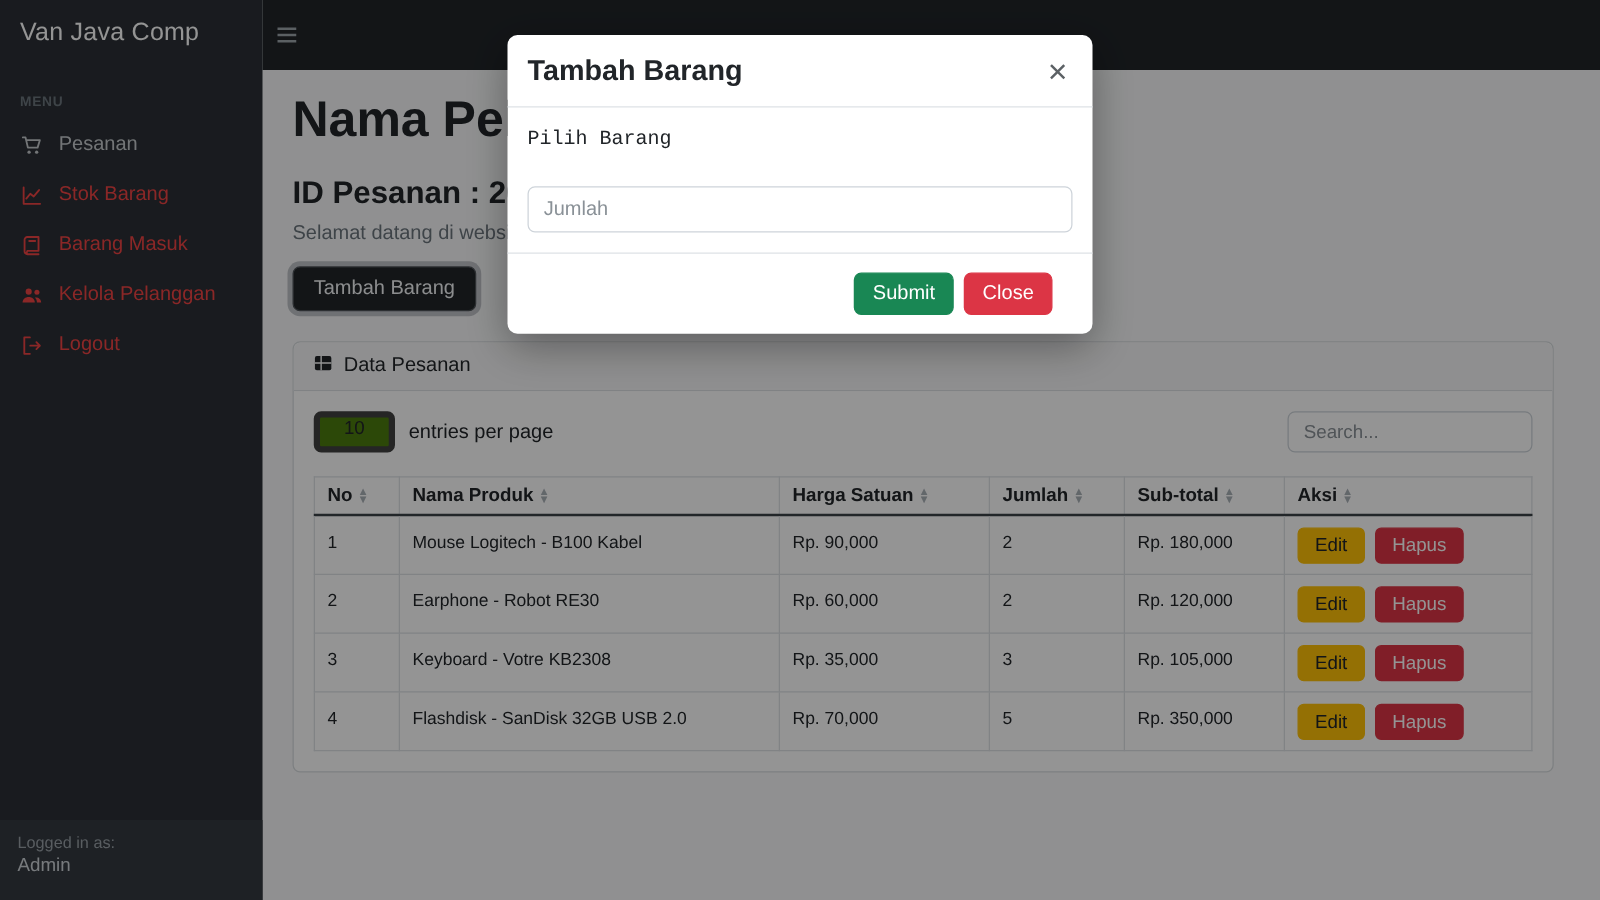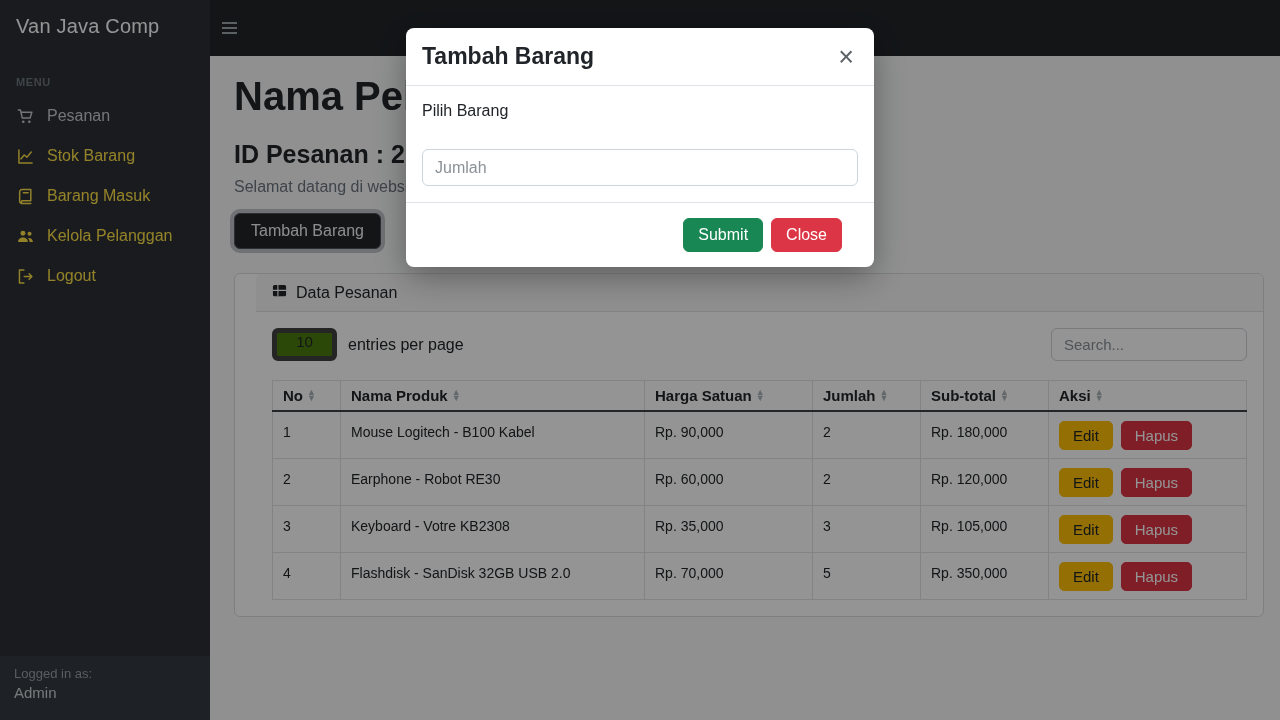--- a/index.html
+++ b/index.html
@@ -5,21 +5,21 @@
   * { margin:0; padding:0; box-sizing:border-box; }
   html,body { width:1280px; height:720px; overflow:hidden; }
   body { font-family:"Liberation Sans", sans-serif; background:#f8f9fa; position:relative; }
 
   .app { display:flex; width:1192px; height:720px; }
 
   
   .sidebar { width:210px; min-width:210px; background:#2b3036; color:#adb5bd; position:relative; }
   .brand { color:#ffffff; font-size:20px; font-weight:500; padding:15px 16px 10px; letter-spacing:.2px; }
   .menu-label { font-size:11px; font-weight:700; color:#6c757d; letter-spacing:.6px; padding:28px 16px 8px; }
-  .menu-item { display:flex; align-items:center; gap:13px; padding:11px 16px; font-size:16px; color:#fde047; text-decoration:none; cursor:pointer; }
+  .menu-item { display:flex; align-items:center; gap:13px; padding:11px 16px; font-size:16px; color:#ef4444; text-decoration:none; cursor:pointer; }
   .menu-item.active { color:#c6cacd; }
   .menu-item .mi { width:18px; height:18px; display:inline-flex; align-items:center; justify-content:center; flex:none; }
   .mi svg { width:17px; height:17px; }
   .sidebar-footer { position:absolute; left:0; bottom:0; width:100%; height:64px; background:#343a40; padding:10px 14px; }
   .sf-label { font-size:13px; color:#99a0a7; }
   .sf-user { font-size:15px; color:#ced3d8; margin-top:3px; }
 
   
   .main { flex:1; display:flex; flex-direction:column; background:#f8f9fa; }
   .topnav { height:56px; background:#212529; display:flex; align-items:center; padding:0 10px; }
@@ -28,21 +28,21 @@
 
   .content { padding:16px 41px 0 24px; }
   .page-title { font-size:40px; font-weight:700; color:#212529; line-height:1.2; white-space:nowrap; }
   .order-id { font-size:25px; font-weight:700; color:#212529; margin-top:20px; white-space:nowrap; }
   .welcome { font-size:16px; color:#6c757d; margin-top:9px; white-space:nowrap; }
   .btn-add { margin-top:17px; background:#212529; color:#f1f3f5; border:1px solid #4d5257; border-radius:6px;
              font-size:16px; font-family:inherit; padding:8px 16px; cursor:pointer;
              box-shadow:0 0 0 4px rgba(145,152,159,.55); }
 
   
-  .card { margin-top:24px; background:#ffffff; border:1px solid #d8dcdf; border-radius:6px;padding-left:21px; }
+  .card { margin-top:24px; background:#ffffff; border:1px solid #d8dcdf; border-radius:6px; }
   .card-header { padding:9px 16px; background:#f7f7f8; border-bottom:1px solid #dde0e3; border-radius:6px 6px 0 0;
                  display:flex; align-items:center; gap:9px; font-size:16px; color:#212529; }
   .card-header svg { width:15px; height:15px; }
   .card-body { padding:16px; }
 
   .controls { display:flex; align-items:center; }
   .select-wrap { width:65px; height:33px; border:5px solid #404040; border-radius:6px; background:#4d7c0f;
                  display:inline-flex; align-items:center; justify-content:center; gap:7px; font-size:15px; color:#212529; cursor:pointer;flex-direction:column; }
   .select-wrap svg { width:10px; height:7px; }
   .entries-label { margin-left:11px; font-size:16px; color:#212529; }
@@ -65,21 +65,21 @@
   .showing { margin-top:17px; font-size:16px; color:#212529; padding-bottom:4px; }
 
   
   .backdrop { position:fixed; left:0; top:0; width:1280px; height:720px; background:rgba(0,0,0,.42); z-index:50; }
   .modal { position:fixed; top:28px; left:50%; transform:translateX(-50%); width:468px; background:#fff;
            border-radius:8px; z-index:60; box-shadow:0 10px 34px rgba(0,0,0,.35); }
   .modal-header { display:flex; align-items:center; justify-content:space-between; padding:15px 16px; border-bottom:1px solid #dee2e6; }
   .modal-title { font-size:23px; font-weight:700; color:#212529; }
   .close-x { background:none; border:none; font-size:27px; line-height:20px; color:#5c6165; cursor:pointer; font-family:inherit; padding:0 4px; }
   .modal-body { padding:16px; }
-  .form-label { display:block; font-size:16px; color:#212529; margin-bottom:7px; }
+  .form-label { display:block; font-size:16px; color:#212529; margin-bottom:7px;font-family:Liberation Mono, monospace; }
   .form-select-box { width:100%; height:37px; border:1px solid #ced4da; border-radius:6px; background:#fff;
                      font-size:16px; color:#3f454a; padding:7px 12px; white-space:nowrap; overflow:hidden; cursor:pointer; }
   .form-input { width:100%; height:37px; border:1px solid #ced4da; border-radius:6px; background:#fff;
                 font-size:16px; color:#212529; padding:7px 12px; margin-top:22px; font-family:inherit; }
   .form-input::placeholder { color:#8a9197; }
   .modal-footer { display:flex; justify-content:flex-end; gap:8px; padding:15px 32px; border-top:1px solid #dee2e6; }
   .btn-submit { background:#198754; border:1px solid #198754; color:#fff; border-radius:6px; font-size:16px;
                 font-family:inherit; padding:7px 14px; cursor:pointer; }
   .btn-close-red { background:#dc3545; border:1px solid #dc3545; color:#fff; border-radius:6px; font-size:16px;
                    font-family:inherit; padding:7px 14px; cursor:pointer; }

